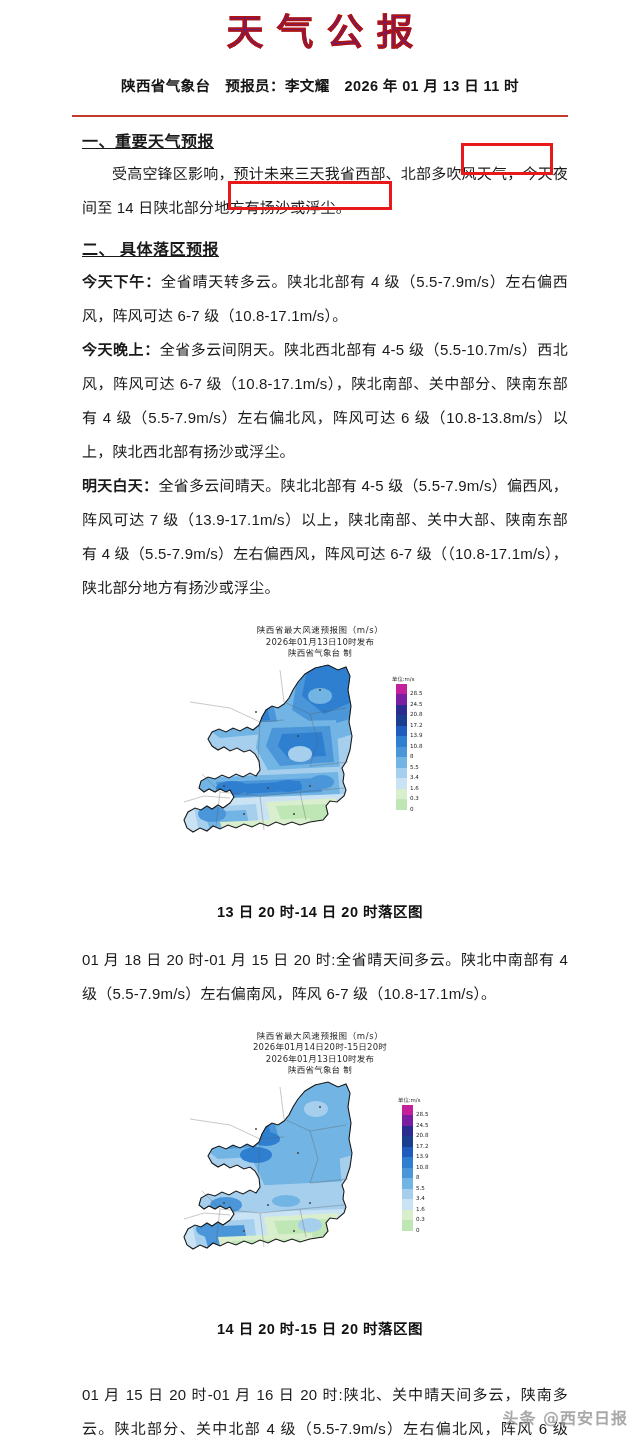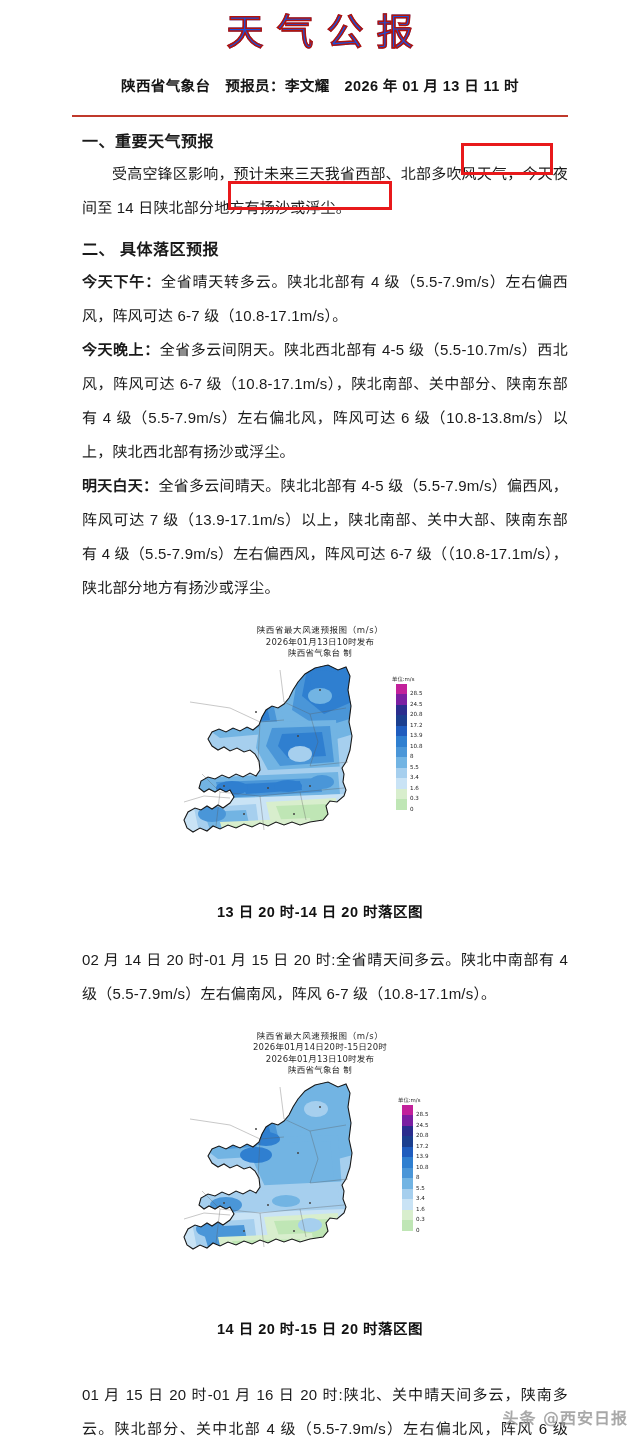--- a/index.html
+++ b/index.html
@@ -12,21 +12,21 @@
     position:relative;
   }
   .page{position:relative;width:640px;height:1451px;}
 
   
   .masthead{
     text-align:center;
     padding-top:6px;
   }
   .masthead-title{
-    color:#1d4ed8;
+    color:#701a75;
     font-size:37px;
     font-weight:bold;
     letter-spacing:13px;
     text-indent:13px;
     line-height:54px;
     font-family:"Liberation Serif","DejaVu Serif",serif;
     -webkit-text-stroke:0.4px #b3140a;
   }
   .byline-wrap{
     margin:14px 72px 0 72px;
@@ -45,20 +45,21 @@
   
   .content{
     margin:0 72px 0 82px;
   }
   .sec-head{
     font-size:16px;
     font-weight:bold;
     line-height:30px;
     margin-top:10px;
     letter-spacing:0.5px;
+    text-decoration:underline;
   }
   .para{
     font-size:15px;
     line-height:34px;
     text-align:justify;
     text-justify:inter-ideograph;
     letter-spacing:0.2px;
     position:relative;
   }
   .para.indent{text-indent:30px;}
@@ -293,21 +294,21 @@
             <span style="top: 114.5px;">0.3</span>
             <span style="top: 125px;">0</span>
           </div>
       </div>
     </div>
 
     <div class="fig-caption">13 日 20 时-14 日 20 时落区图</div>
   </div>
 
   <div class="content">
-    <div class="para" style="margin-top:22px;">02 月 14 日 20 时-01 月 15 日 20 时:全省晴天间多云。陕北中南部有 4 级（5.5-7.9m/s）左右偏南风，阵风 6-7 级（10.8-17.1m/s）。</div>
+    <div class="para" style="margin-top:22px;">01 月 18 日 20 时-01 月 15 日 20 时:全省晴天间多云。陕北中南部有 4 级（5.5-7.9m/s）左右偏南风，阵风 6-7 级（10.8-17.1m/s）。</div>
   </div>
 
   <div class="figure">
     <div class="fig-title">
       <div class="t1">陕西省最大风速预报图（m/s）</div>
       <div>2026年01月14日20时-15日20时</div>
       <div>2026年01月13日10时发布</div>
       <div>陕西省气象台 制</div>
     </div>
 

